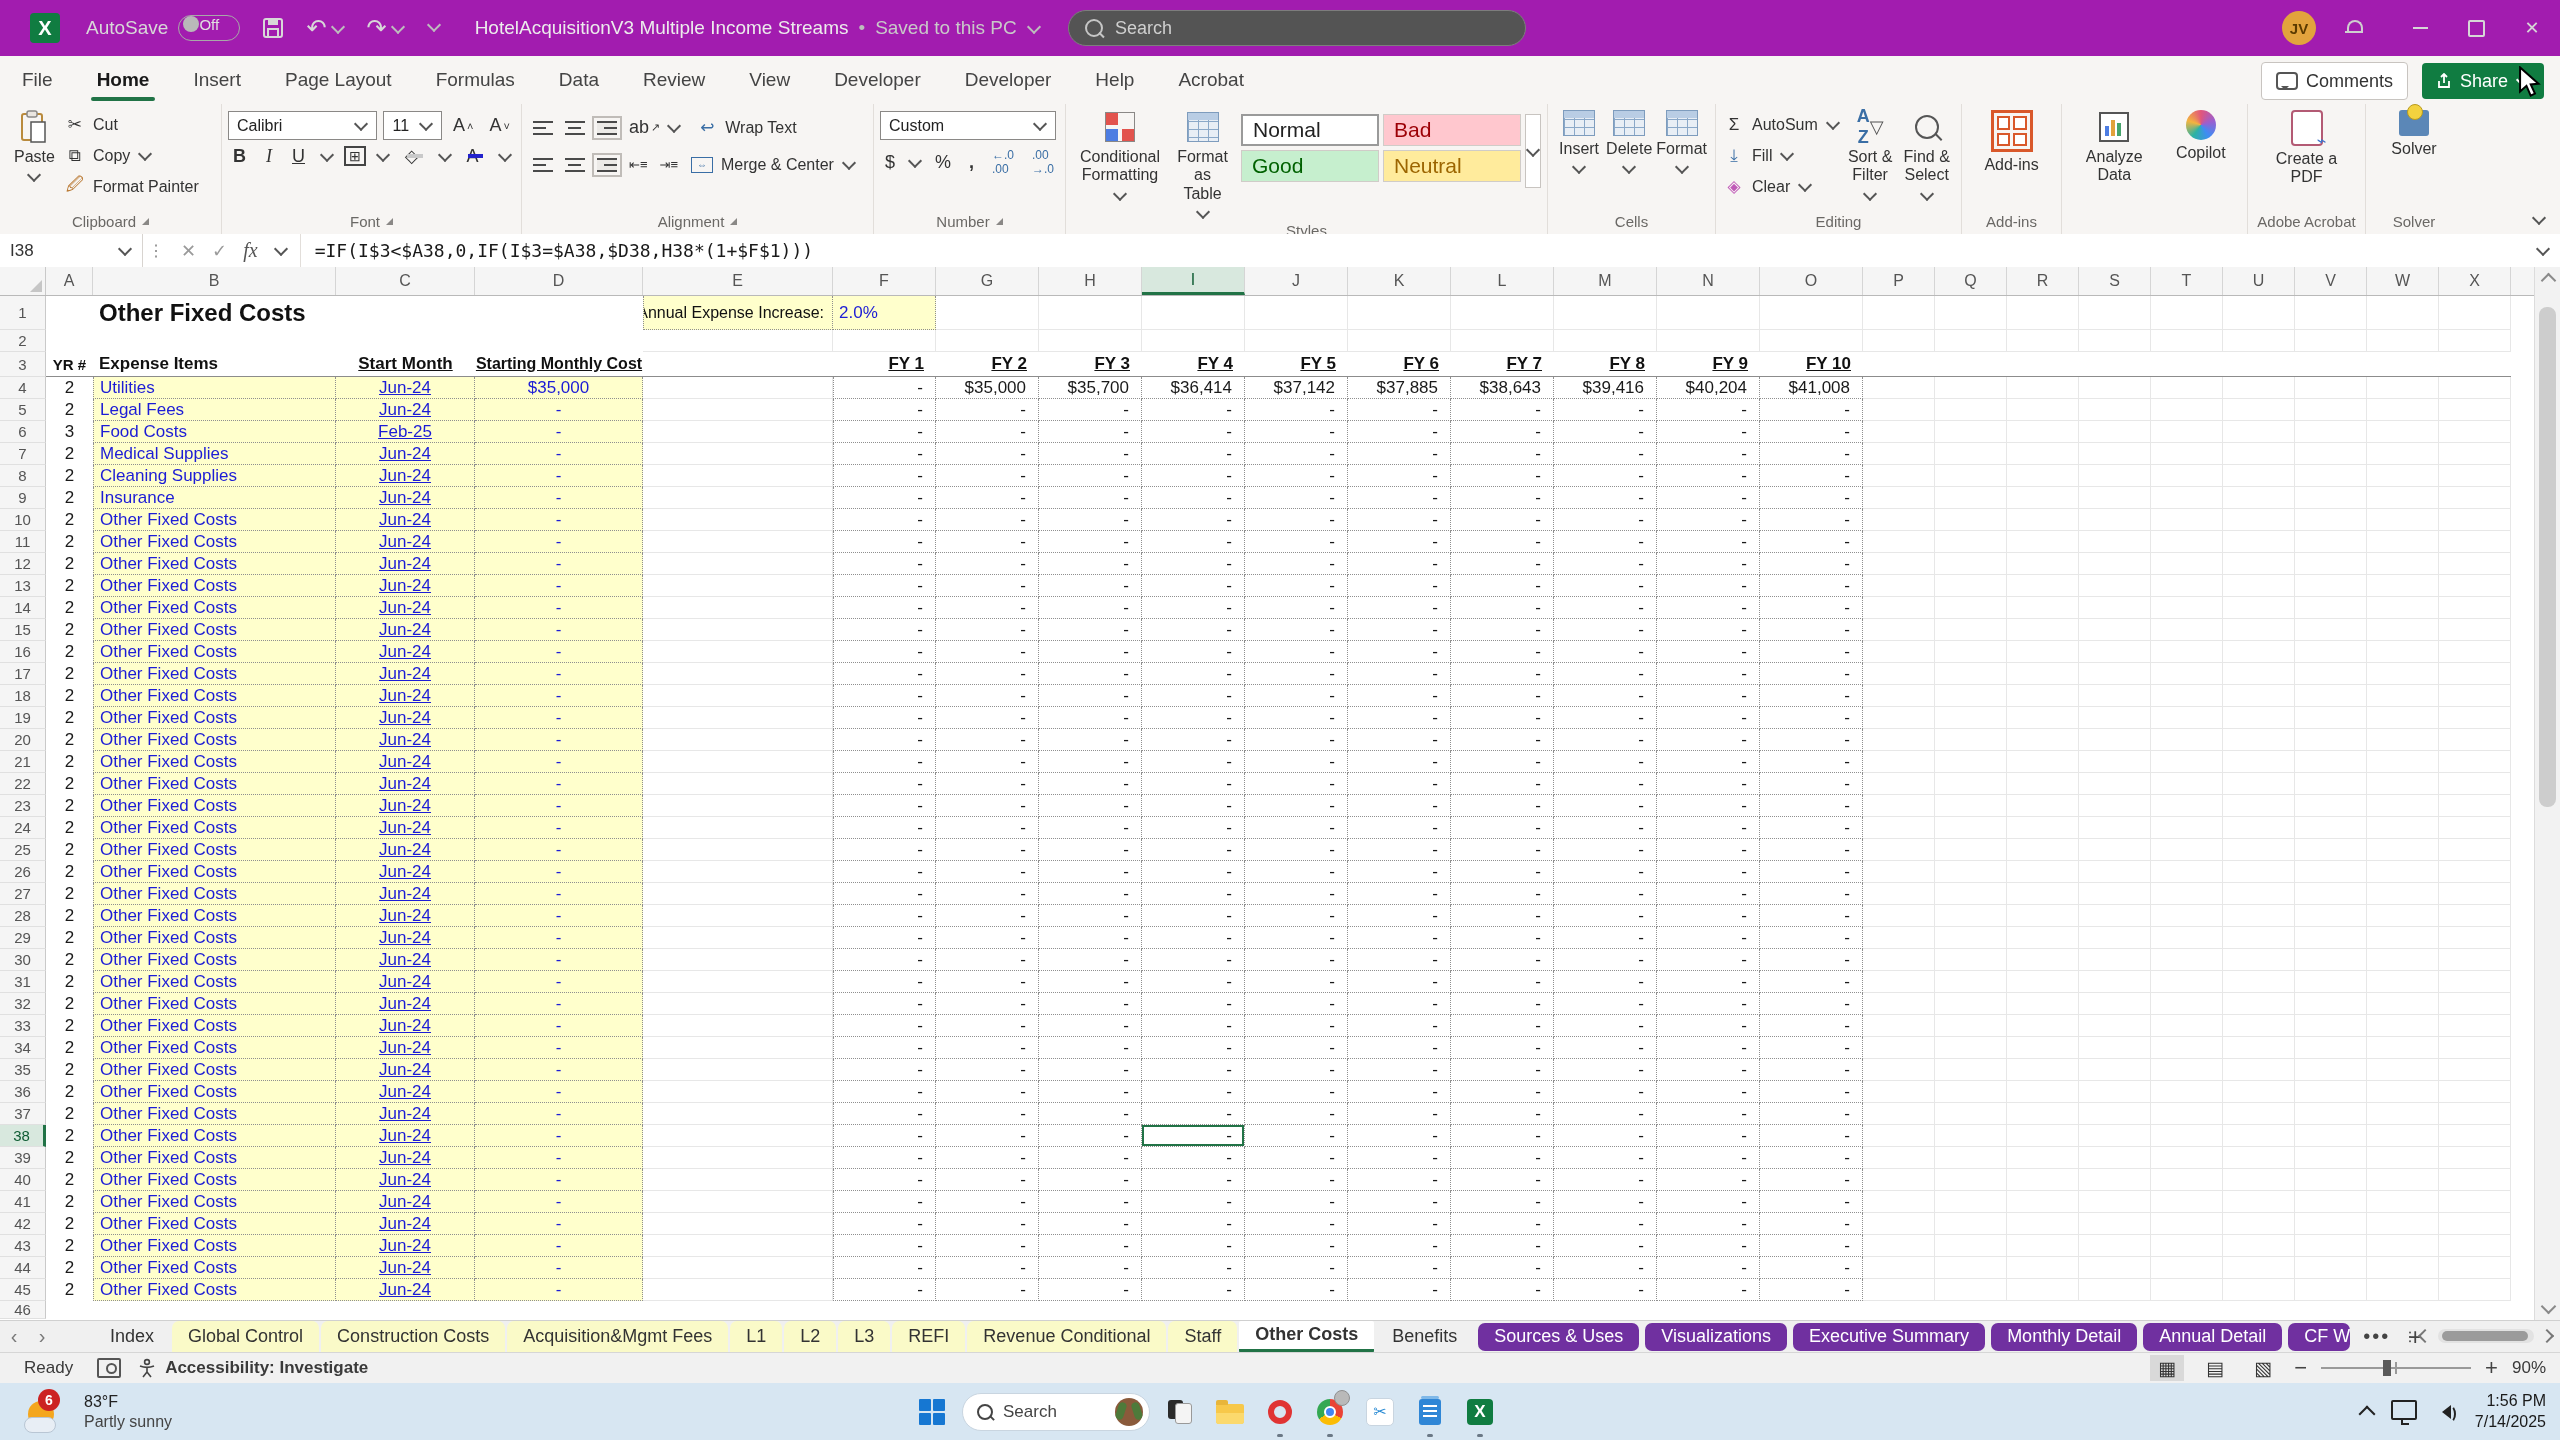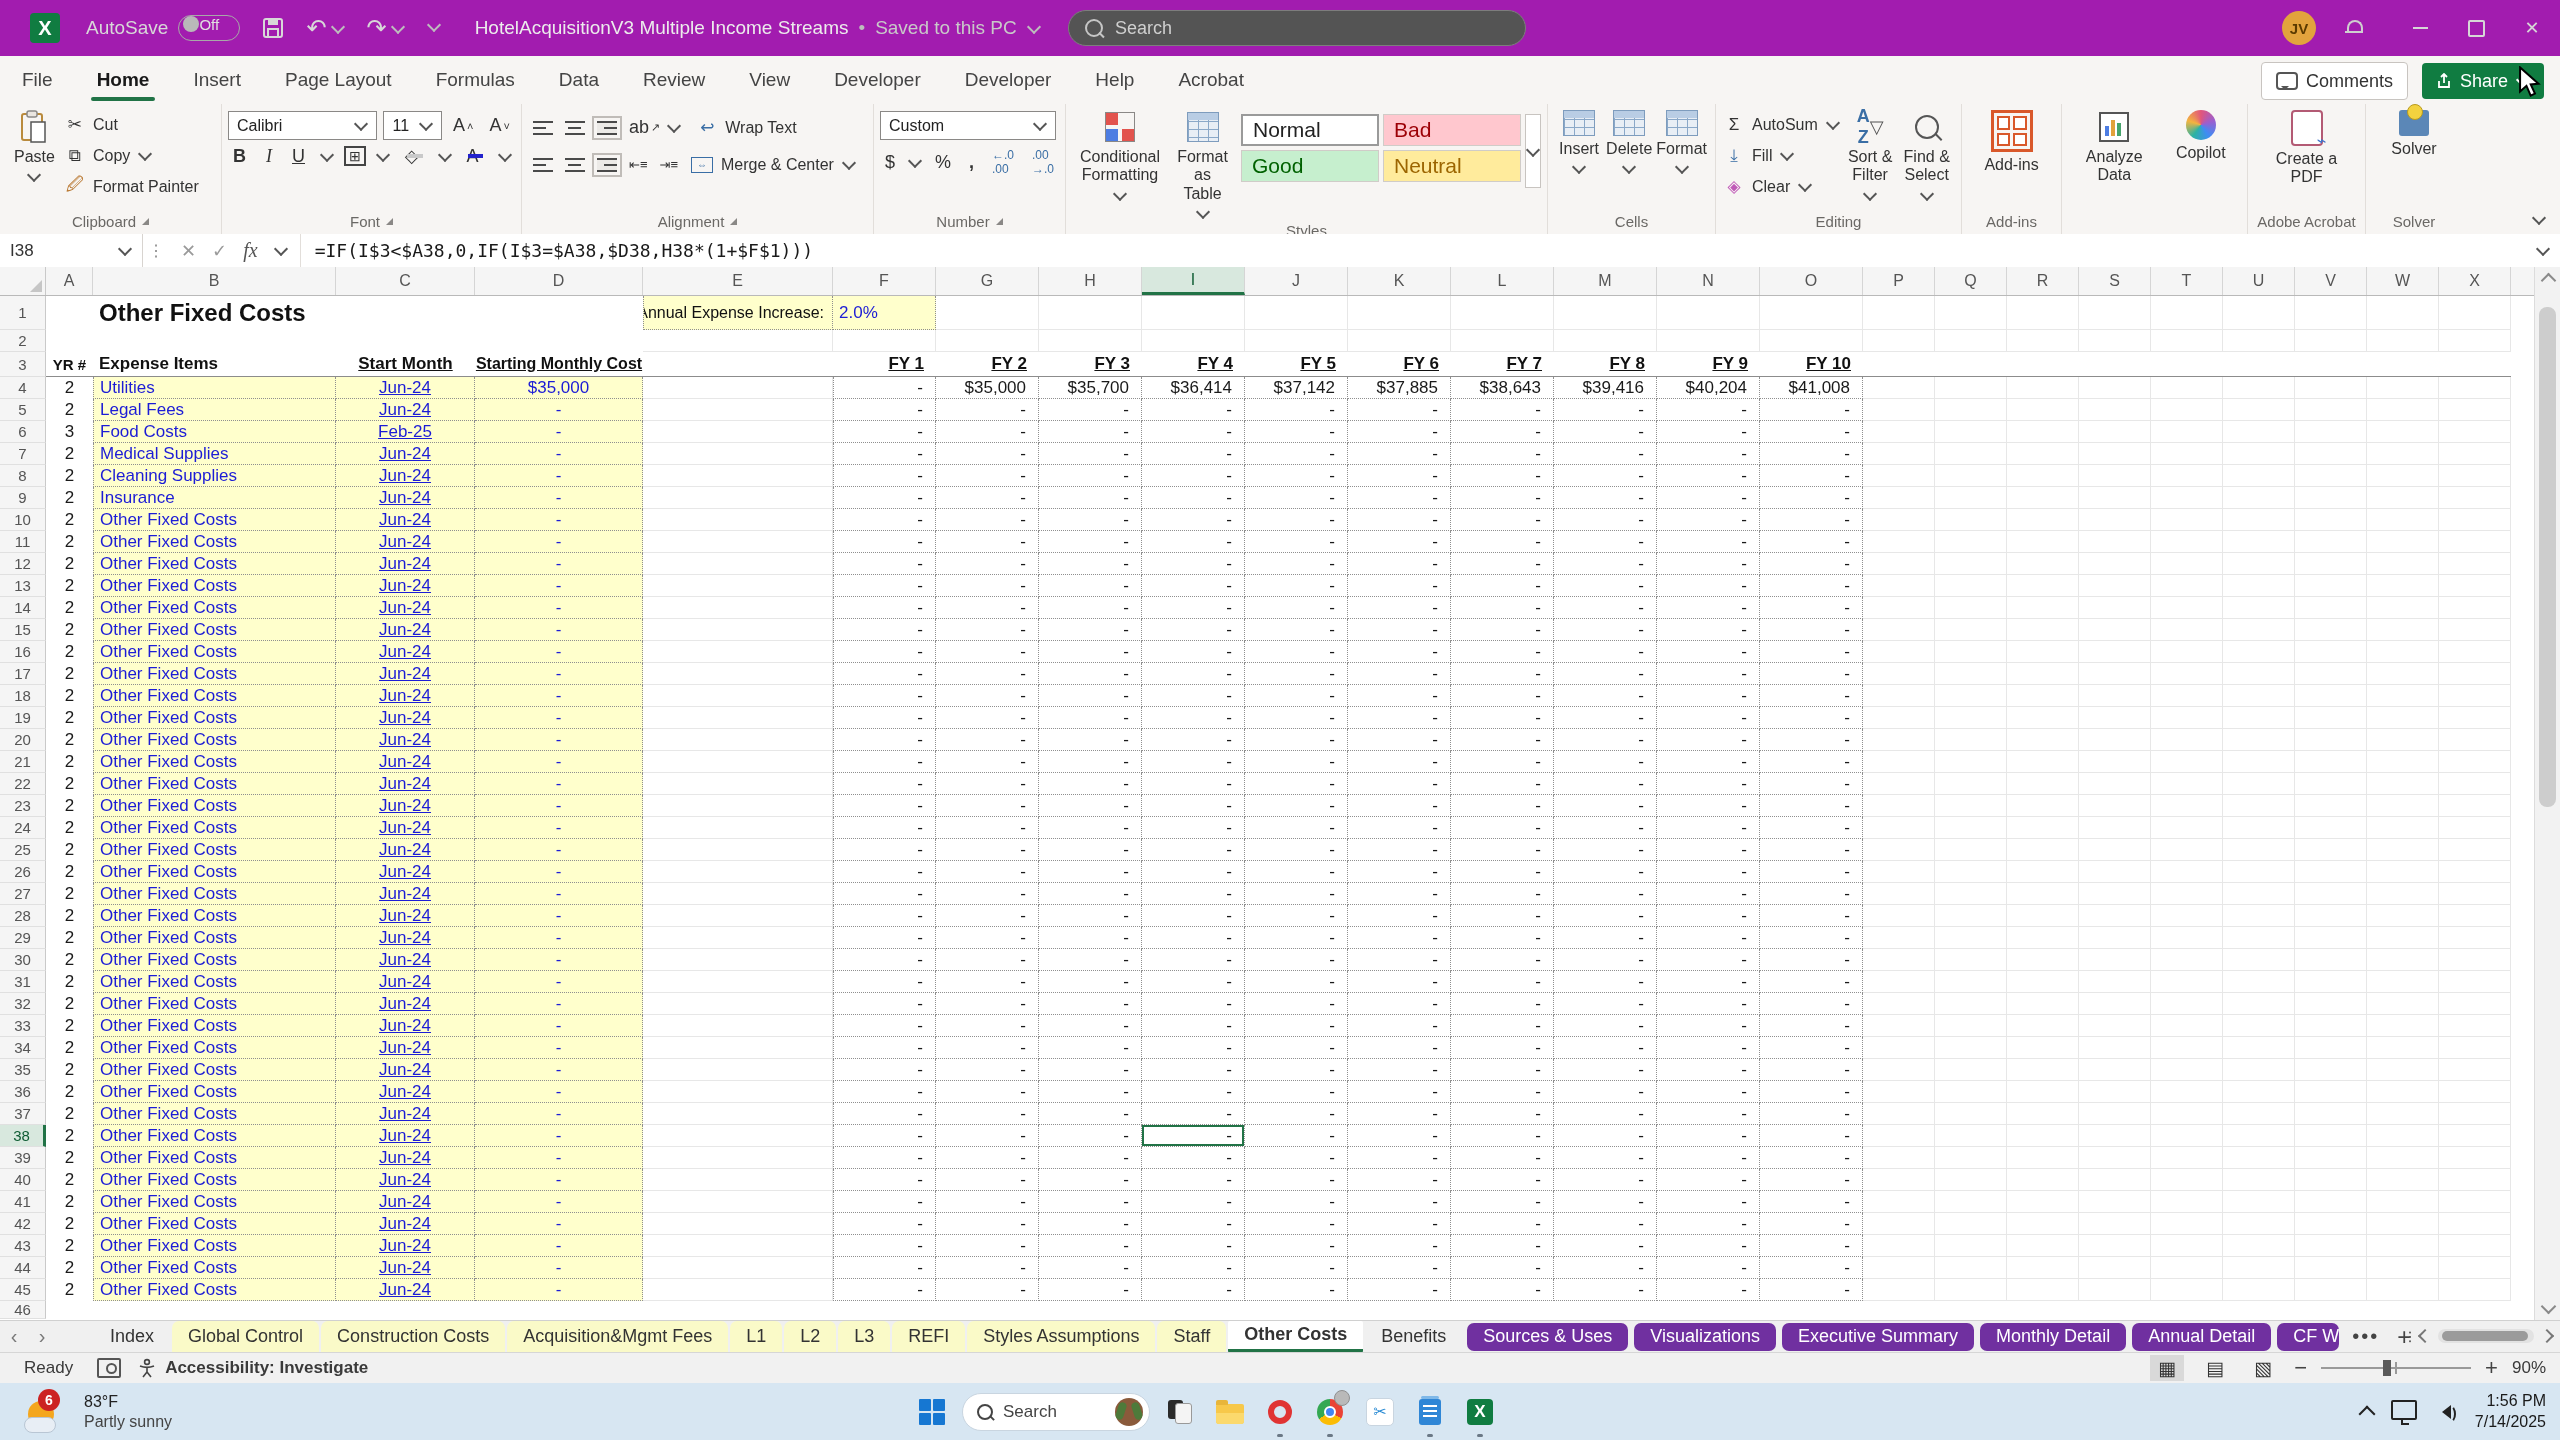--- a/index.html
+++ b/index.html
@@ -1881,21 +1881,21 @@
     <div style="width:38px;"></div>
     <div id="sheettabs" style="display:flex;align-items:center;height:32px;overflow:hidden;max-width:2290px;">
         <div class="stab plain">Index</div>
         <div class="stab yellow">Global Control</div>
         <div class="stab yellow">Construction Costs</div>
         <div class="stab yellow">Acquisition&amp;Mgmt Fees</div>
         <div class="stab yellow">L1</div>
         <div class="stab yellow">L2</div>
         <div class="stab yellow">L3</div>
         <div class="stab yellow">REFI</div>
-        <div class="stab yellow">Styles Assumptions</div>
+        <div class="stab yellow">Revenue Conditional</div>
         <div class="stab yellow">Staff</div>
         <div class="stab active">Other Costs</div>
         <div class="stab plain">Benefits</div>
         <div class="stab purple">Sources &amp; Uses</div>
         <div class="stab purple">Visualizations</div>
         <div class="stab purple">Executive Summary</div>
         <div class="stab purple">Monthly Detail</div>
         <div class="stab purple">Annual Detail</div>
         <div class="stab purple cut">CF W</div>
       </div>

